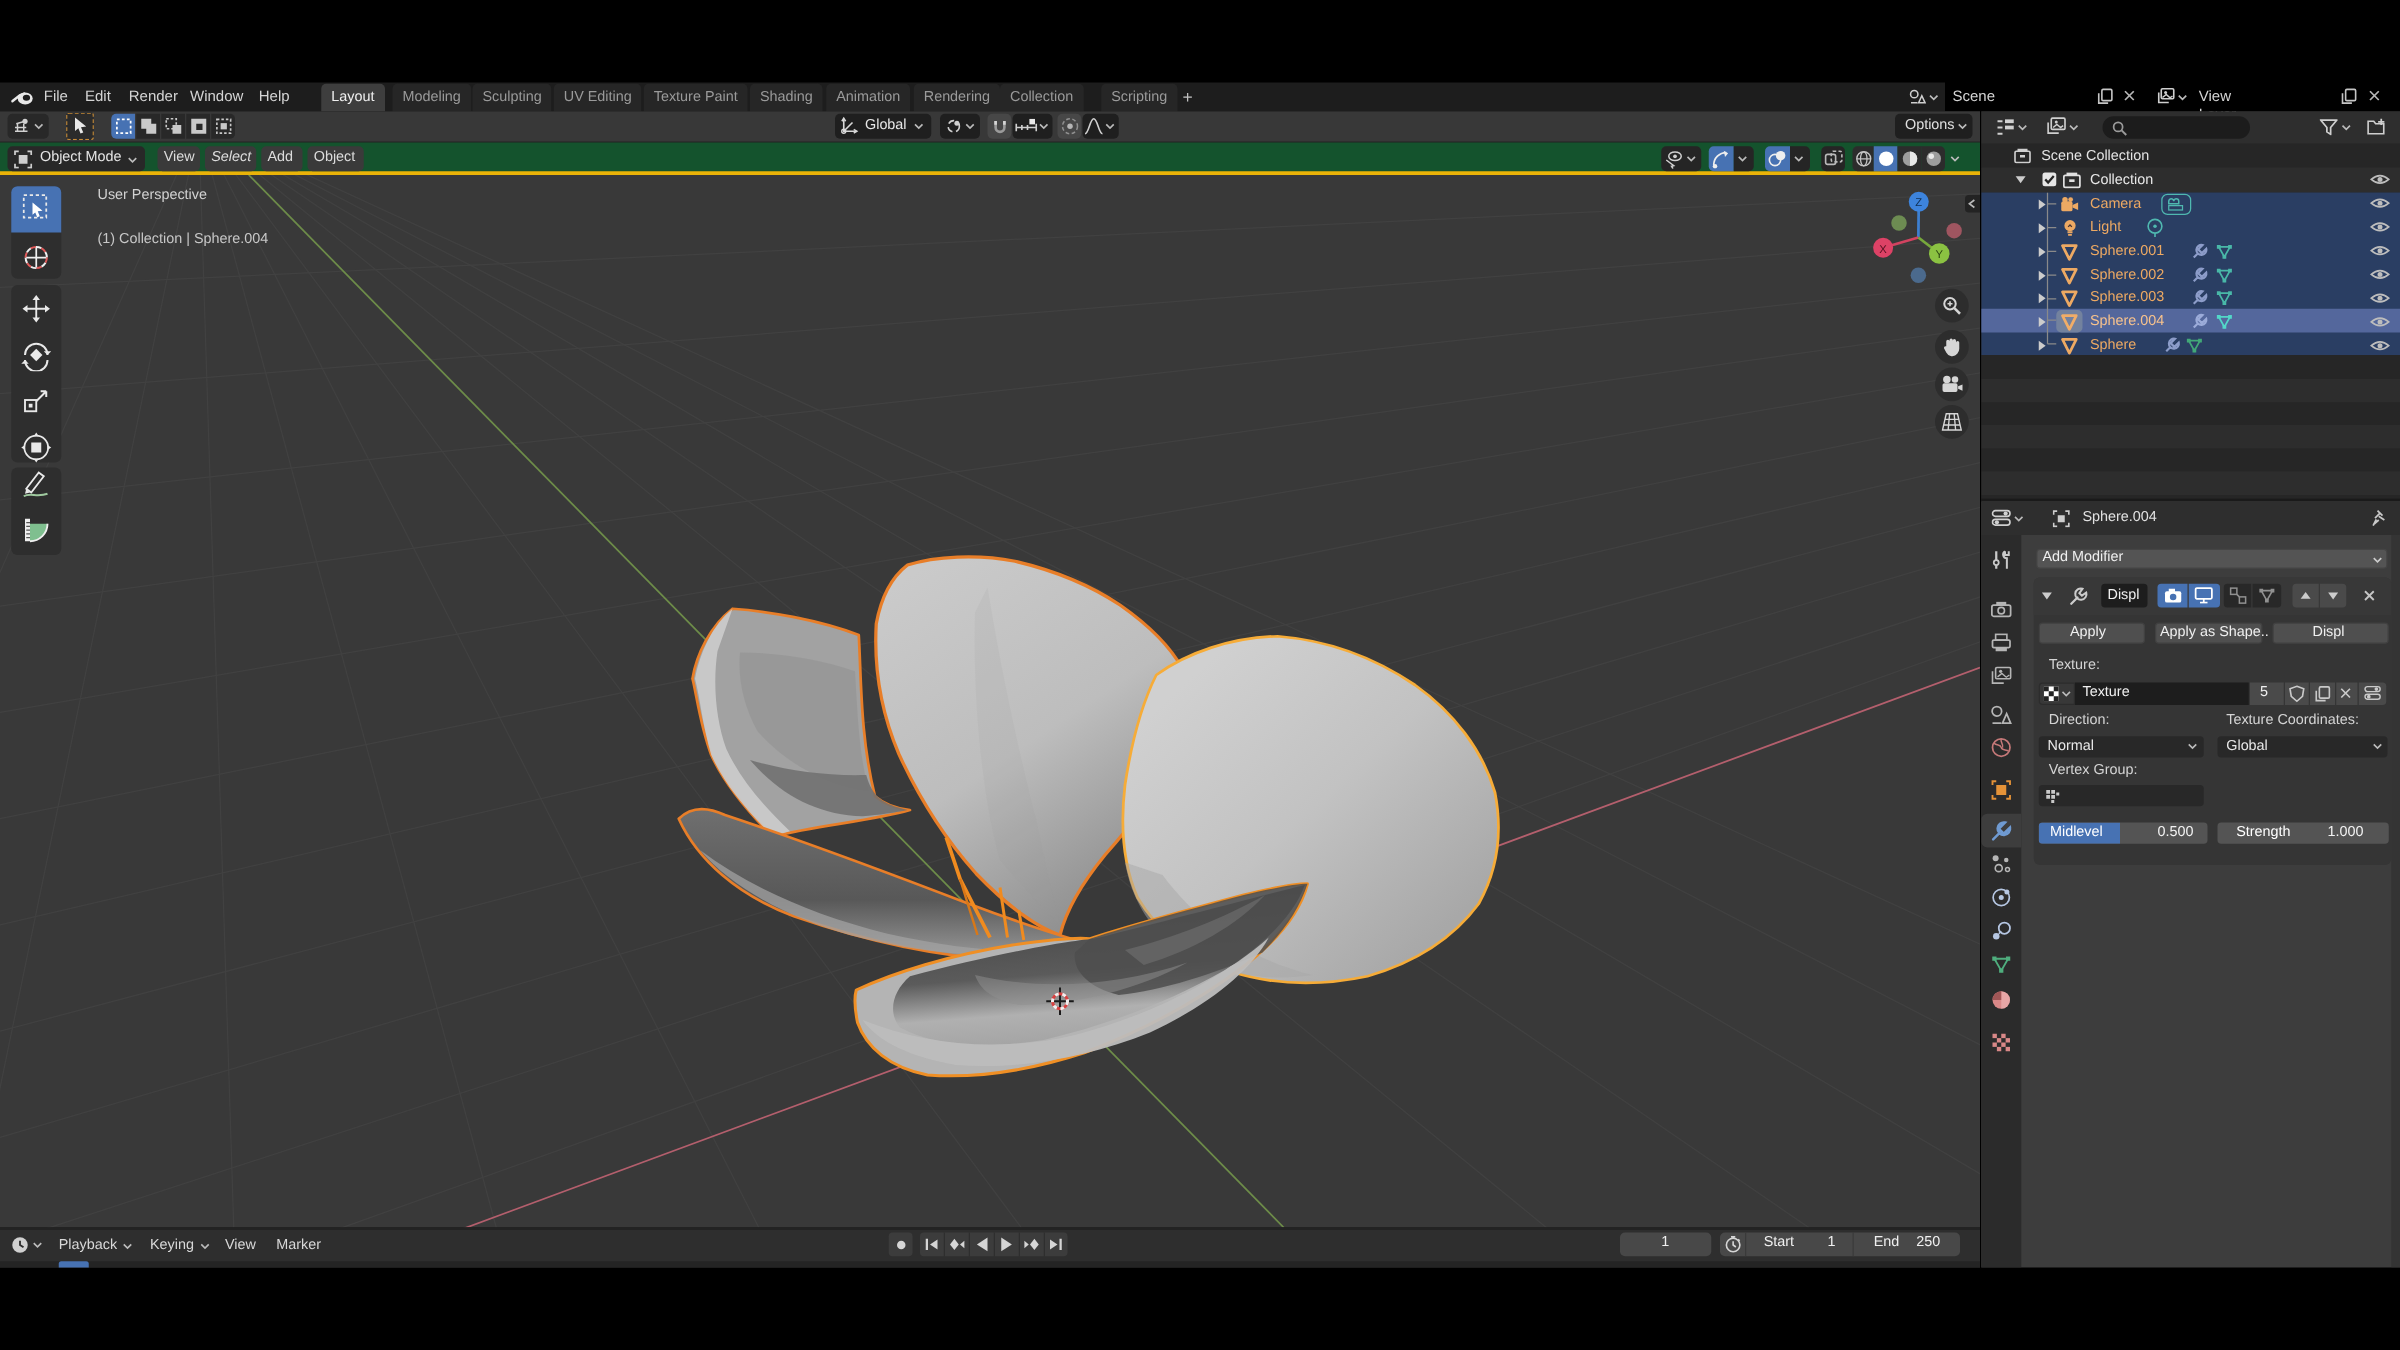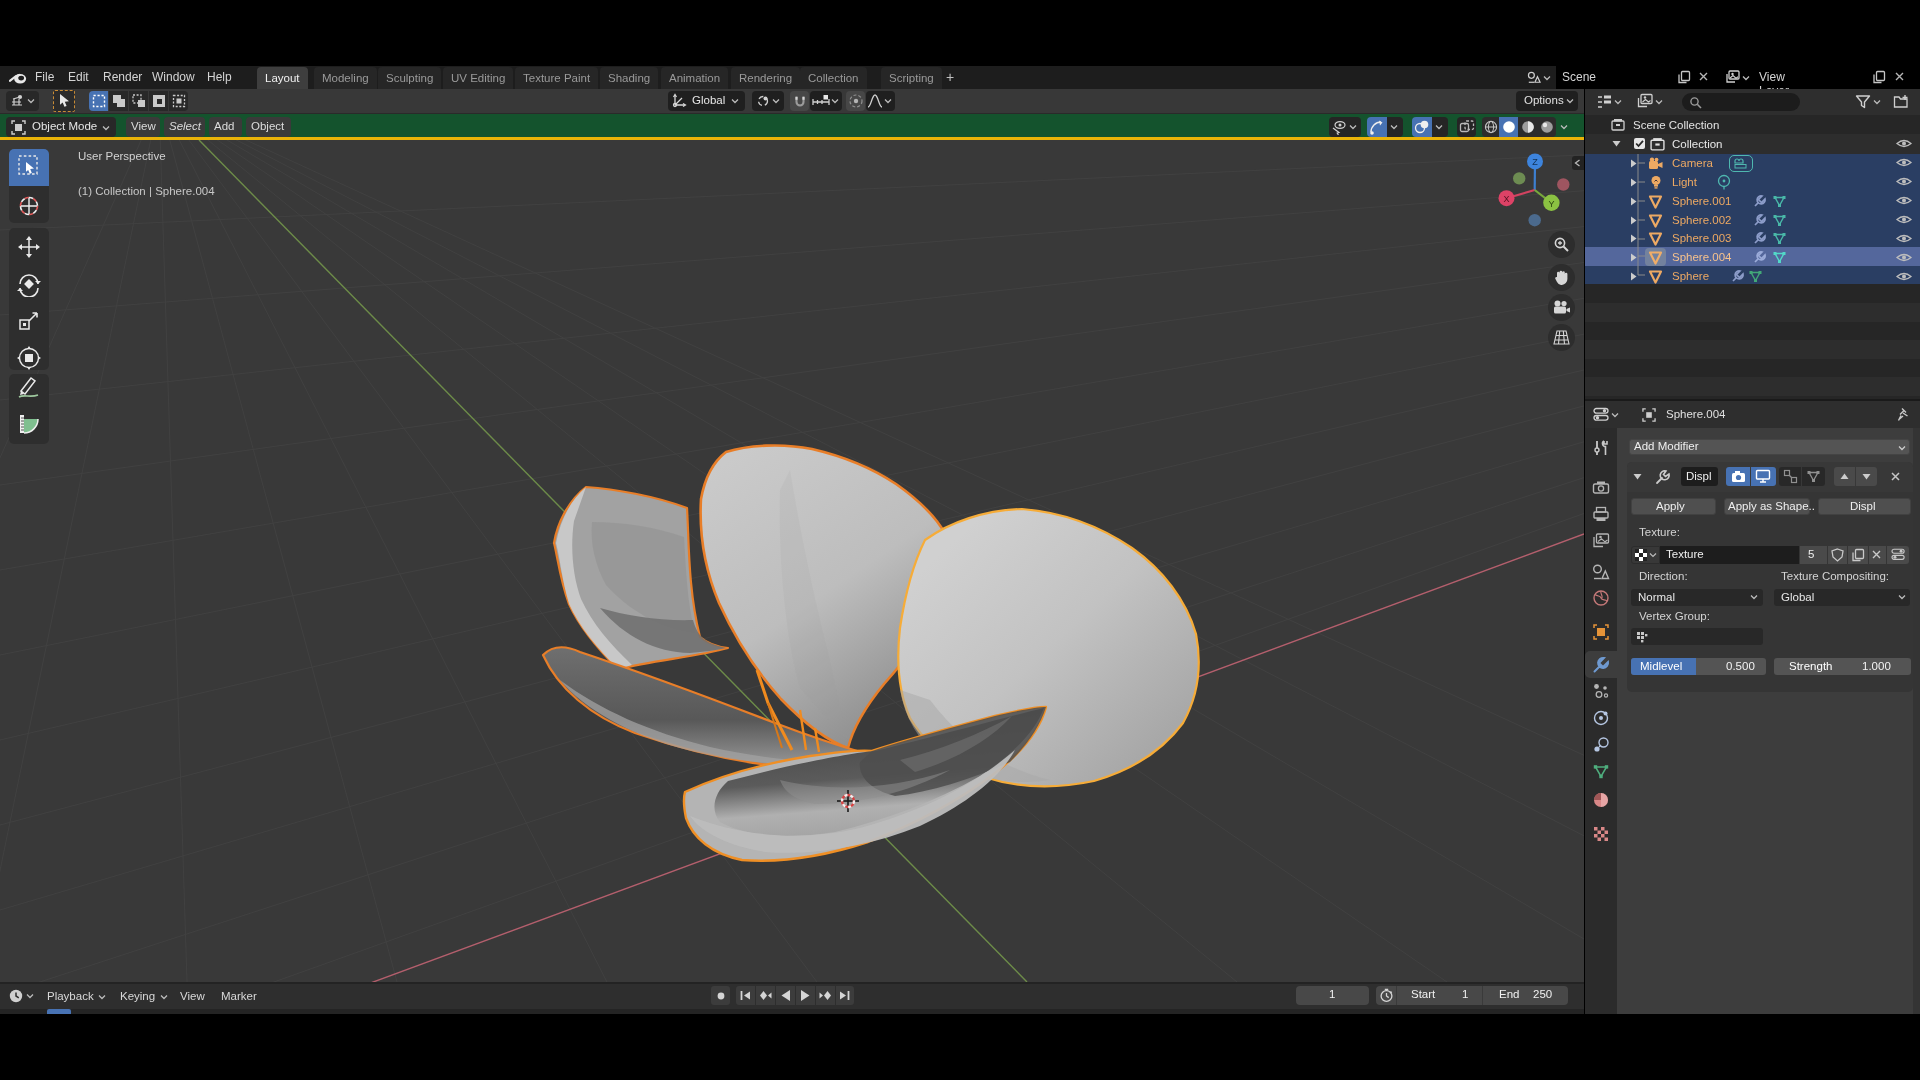--- a/index.html
+++ b/index.html
@@ -928,21 +928,21 @@
       </svg>
     <div class="abs" style="left:302px;top:145px;width:22px;height:18px;background:#4a4a4a;border-radius:0 3px 3px 0;"></div>
     <svg class="abs" style="left:306px;top:147px" width="15" height="13" viewBox="0 0 17 15">
       <rect x="1" y="1.5" width="14" height="4.6" rx="2.3" fill="none" stroke="#c9c9c9" stroke-width="1.3"></rect>
       <circle cx="11.5" cy="3.8" r="1.7" fill="#c9c9c9"></circle>
       <rect x="1" y="8.5" width="14" height="4.6" rx="2.3" fill="none" stroke="#c9c9c9" stroke-width="1.3"></rect>
       <circle cx="4.5" cy="10.8" r="1.7" fill="#c9c9c9"></circle>
     </svg>
 
     <span class="abs" style="left:54px;top:169px;color:#d4d4d4;font-size:11.5px;">Direction:</span>
-    <span class="abs" style="left:196px;top:169px;color:#d4d4d4;font-size:11.5px;">Texture Compositing:</span>
+    <span class="abs" style="left:196px;top:169px;color:#d4d4d4;font-size:11.5px;">Texture Coordinates:</span>
     <div class="abs" style="left:46px;top:188px;width:132px;height:17px;background:#282828;border-radius:3px;"></div>
     <span class="abs" style="left:53px;top:190px;color:#e8e8e8;font-size:11.5px;">Normal</span>
     <svg class="abs" style="left:165px;top:193px" width="8" height="6" viewBox="0 0 8 6">
         <path d="M1,1.5 L4,4.5 L7,1.5" stroke="#bbb" stroke-width="1.3" fill="none"></path>
       </svg>
     <div class="abs" style="left:189px;top:188px;width:136px;height:17px;background:#282828;border-radius:3px;"></div>
     <span class="abs" style="left:196px;top:190px;color:#e8e8e8;font-size:11.5px;">Global</span>
     <svg class="abs" style="left:313px;top:193px" width="8" height="6" viewBox="0 0 8 6">
         <path d="M1,1.5 L4,4.5 L7,1.5" stroke="#bbb" stroke-width="1.3" fill="none"></path>
       </svg>

